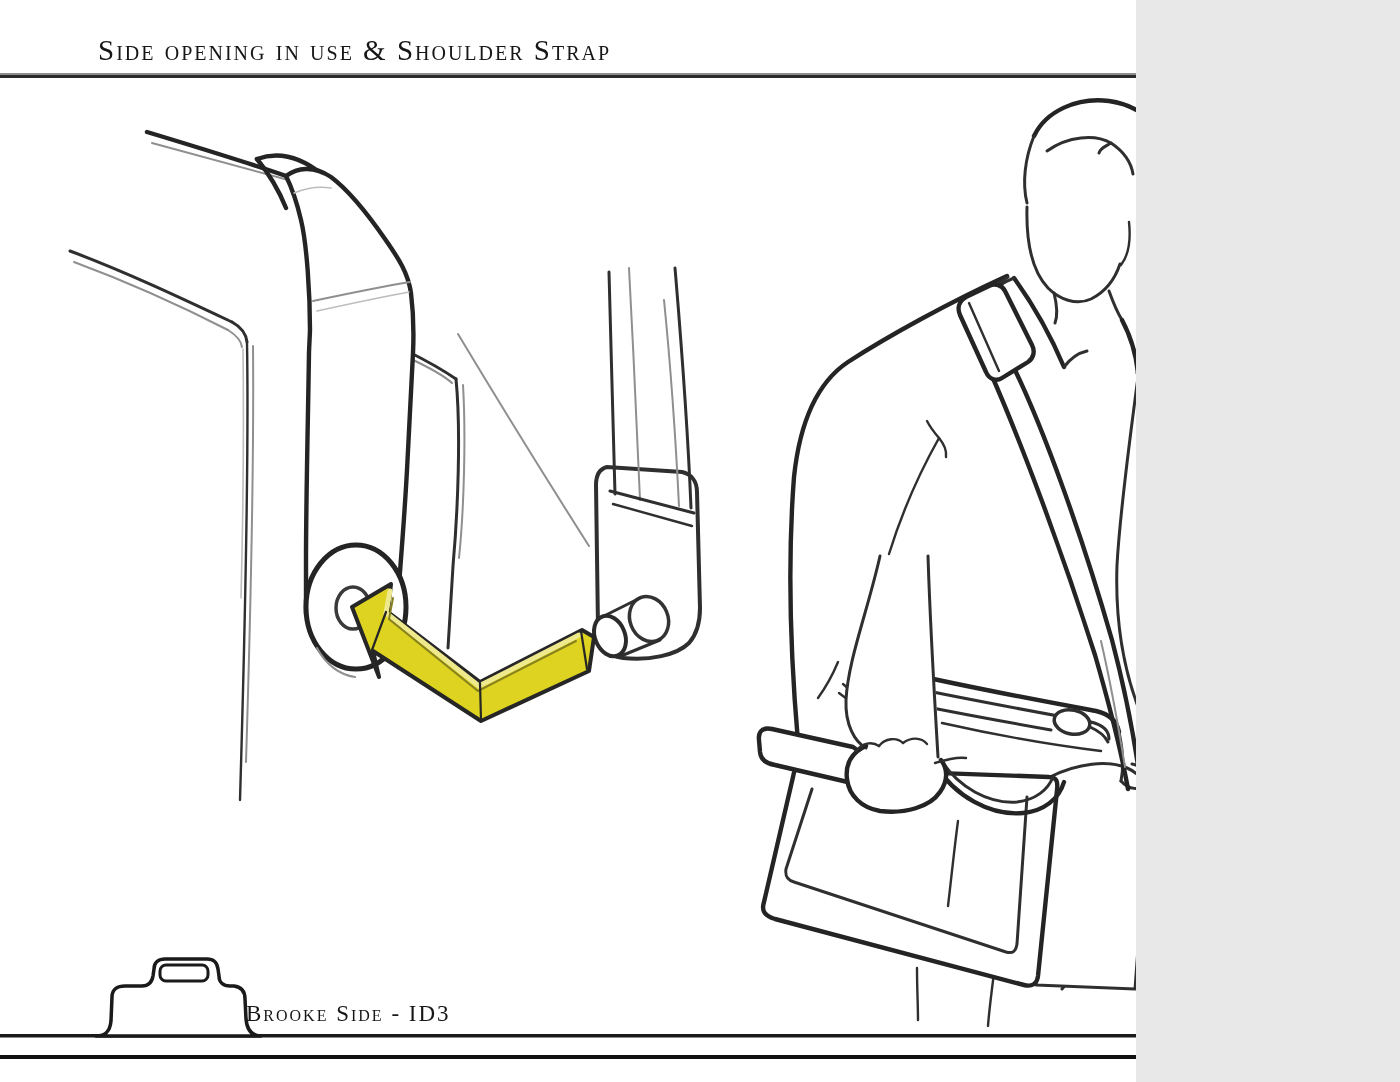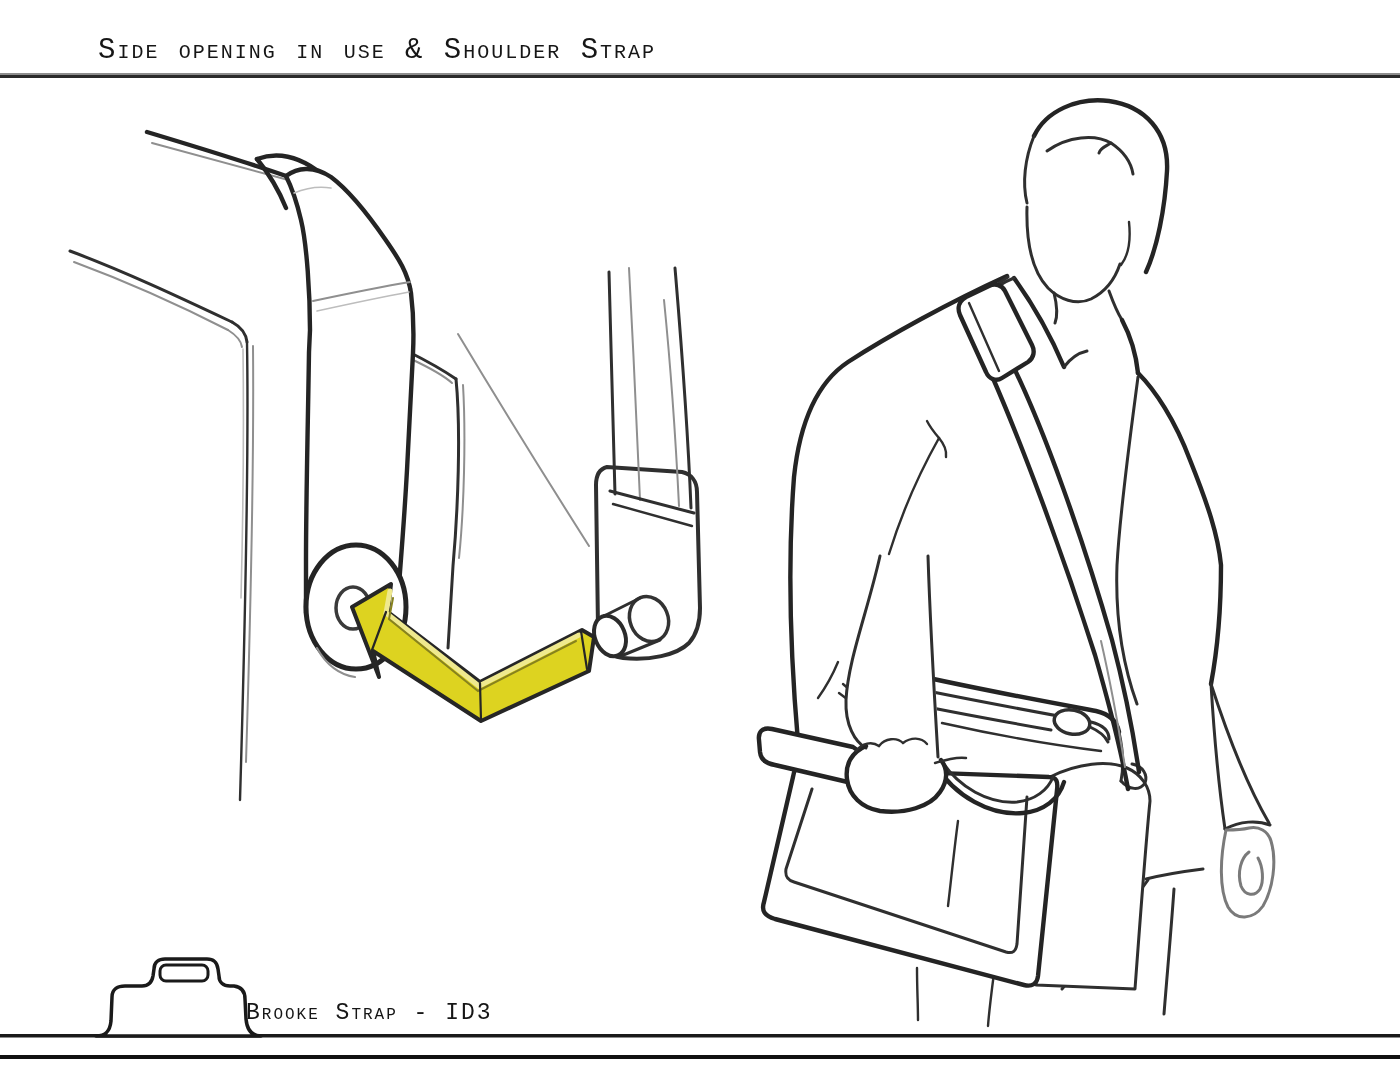--- a/index.html
+++ b/index.html
@@ -1,17 +1,17 @@
 <!DOCTYPE html>
 <html style="--accent-yellow: #ddd320; --accent-yellow-light: #efe98e; --accent-yellow-dark: #87821e; --ink: #2f2f2f; --rule-dark: #1a1a1a; --paper: #ffffff;"><head>
 <meta charset="utf-8">
 <style>
   html,body{margin:0;padding:0;background:#e8e8e8;}
-  .page{position:relative;width:1400px;height:1082px;background:#ffffff;overflow:hidden;
-        font-family:Liberation Mono, monospace;color:#1a1a1a;}
+  .page{position:relative;width:1136px;height:1082px;background:#ffffff;overflow:hidden;
+        font-family:Liberation Serif, serif;color:#1a1a1a;}
   .page-title{position:absolute;left:98px;top:36px;font-size:29px;line-height:1;
         font-variant:small-caps;letter-spacing:2px;white-space:nowrap;color:#161616;}
   .credit{position:absolute;left:246px;top:1002px;font-size:23px;line-height:1;
         font-variant:small-caps;letter-spacing:2px;white-space:nowrap;color:#161616;}
   .rule-title-hi{position:absolute;left:0;top:73px;width:100%;height:2px;background:#8e8e8e;}
   .rule-title{position:absolute;left:0;top:75px;width:100%;height:3px;background:#2a2a2a;}
   svg.art{position:absolute;left:0;top:0;width:1400px;height:1082px;}
   svg.art *{vector-effect:none;}
   .k,.kb,.k2,.kl,.kxl,.gry{fill:none;stroke-linecap:round;stroke-linejoin:round;}
   .kb {stroke:#242424;stroke-width:4.4;}
@@ -207,14 +207,14 @@
       <rect x="0" y="1034" width="1400" height="3.5" fill="#1a1a1a"></rect>
       <path class="fw" d="M96,1036 C106,1036 110,1031 111,1021 L112,997 C112,989 118,986 125,986
                L142,986 C149,986 152,982 153,976 L154,969 C154,962 159,959 165,959
                L207,959 C214,959 217,962 218,969 L219,976 C219,982 223,986 230,986
                L234,986 C242,987 245,992 245,999 L246,1019 C247,1030 252,1036 261,1036 Z" stroke="#1a1a1a" stroke-width="3.5" stroke-linejoin="round"></path>
       <rect class="fw" x="160" y="965" width="48" height="16" rx="6" stroke="#1a1a1a" stroke-width="3"></rect>
       <rect x="0" y="1055" width="1400" height="4" fill="#111111"></rect>
     </g>
   </svg>
 
-  <div class="credit">Brooke Strap - ID3</div>
+  <div class="credit">Brooke Side - ID3</div>
 </div>
 
 </body></html>

